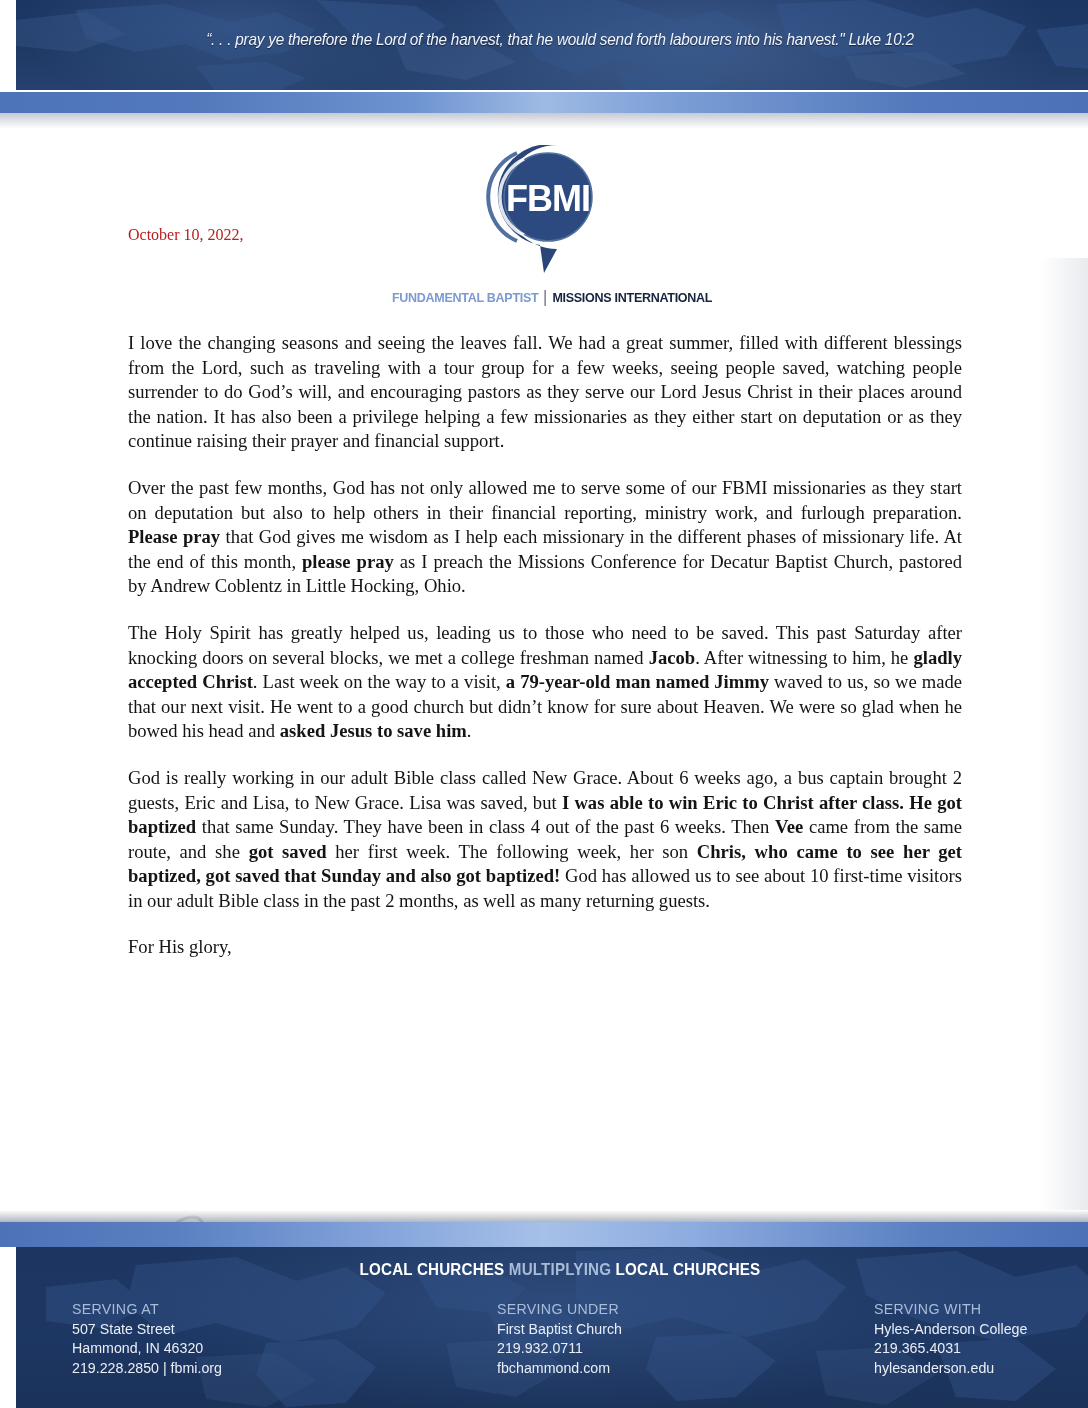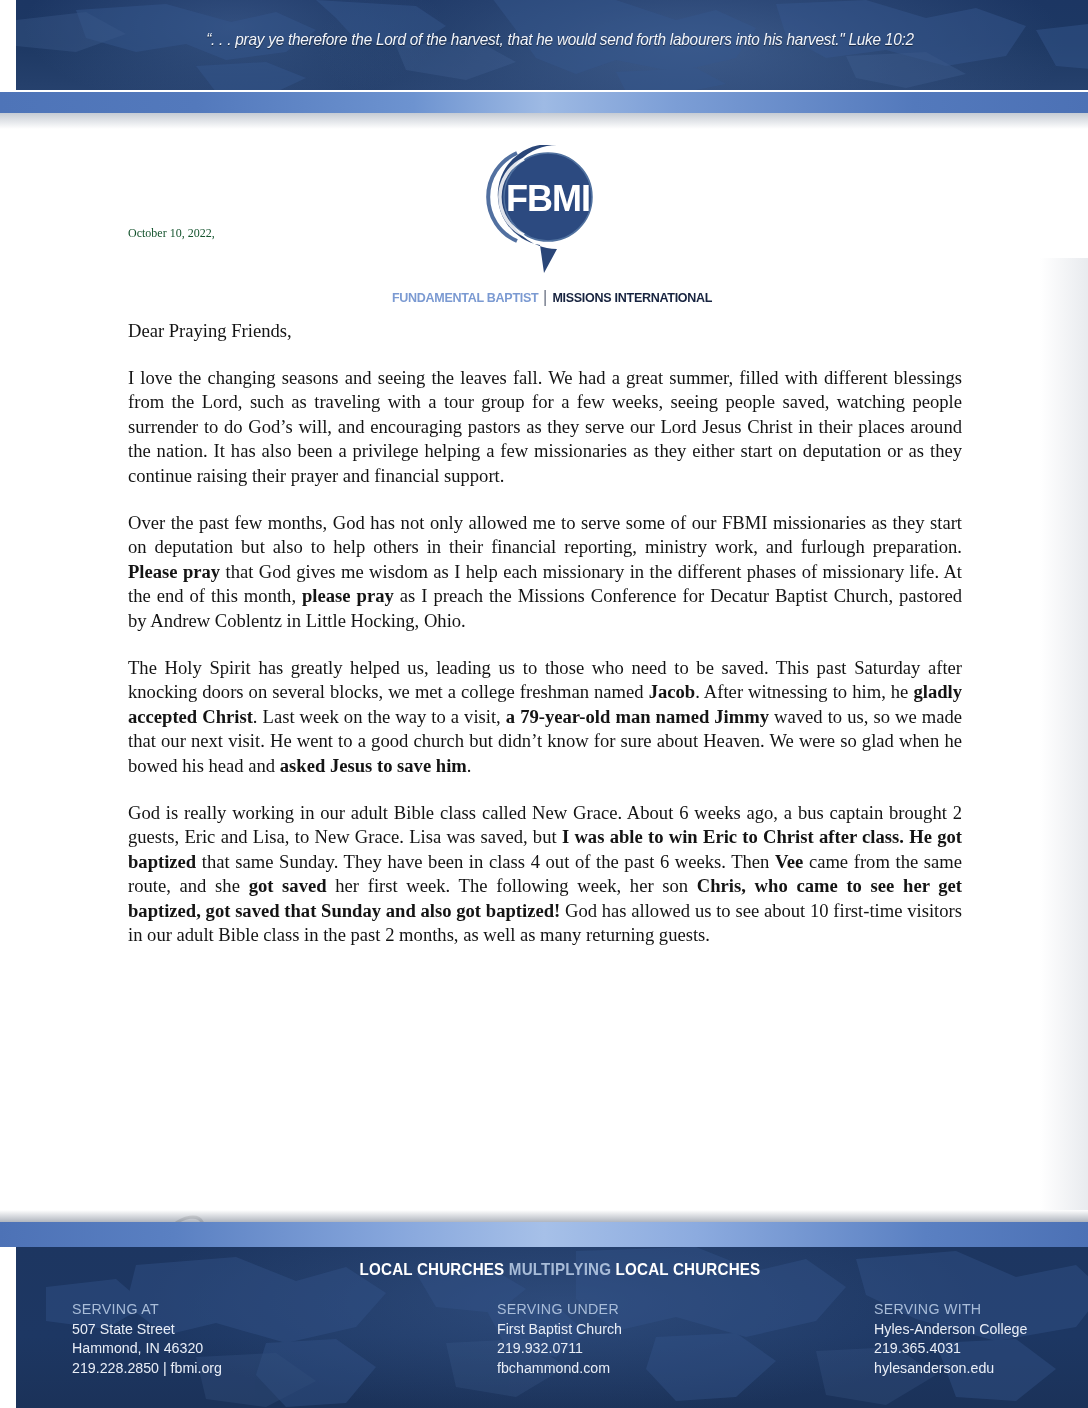--- a/index.html
+++ b/index.html
@@ -95,22 +95,22 @@
     transform: scaleX(0.95);
     white-space: nowrap;
   }
   .logo-tag .lt-a { color: #7b9ad2; }
   .logo-tag .lt-b { color: #17233f; }
 
   .date {
     position: absolute;
     top: 97px;
     left: 128px;
-    font-size: 12px;
-    color: #14532d;
+    font-size: 16px;
+    color: #b91c1c;
   }
 
   .letter {
     position: absolute;
     top: 190px;
     left: 128px;
     width: 834px;
     font-size: 18.6px;
     line-height: 24.6px;
     color: #141414;
@@ -270,31 +270,31 @@
     </svg>
     <div class="logo-tag">
       <span class="lt-a">FUNDAMENTAL BAPTIST</span><span class="lt-b">&nbsp;│&nbsp;</span><span class="lt-b">MISSIONS INTERNATIONAL</span>
     </div>
   </div>
 
   <div class="date">October 10, 2022,</div>
 
   <div class="letter">
 
-    <p class="greeting">Dear Praying Friends,</p>
 
     <p class="para lastline-left">I love the changing seasons and seeing the leaves fall. We had a great summer, filled with different blessings from the Lord, such as traveling with a tour group for a few weeks, seeing people saved, watching people surrender to do God’s will, and encouraging pastors as they serve our Lord Jesus Christ in their places around the nation. It has also been a privilege helping a few missionaries as they either start on deputation or as they continue raising their prayer and financial support.</p>
 
     <p class="para lastline-left"><span>Over the past few months, God has not only allowed me to serve some of our FBMI missionaries as they start on deputation but also to help others in their financial reporting, ministry work, and furlough preparation. </span><b>Please pray</b><span> that God gives me wisdom as I help each missionary in the different phases of missionary life. At the end of this month, </span><b>please pray</b><span> as I preach the Missions Conference for Decatur Baptist Church, pastored by Andrew Coblentz in Little Hocking, Ohio.</span></p>
 
     <p class="para lastline-left"><span>The Holy Spirit has greatly helped us, leading us to those who need to be saved. This past Saturday after knocking doors on several blocks, we met a college freshman named </span><b>Jacob</b><span>. After witnessing to him, he </span><b>gladly accepted Christ</b><span>. Last week on the way to a visit, </span><b>a 79-year-old man named Jimmy</b><span> waved to us, so we made that our next visit. He went to a good church but didn’t know for sure about Heaven. We were so glad when he bowed his head and </span><b>asked Jesus to save him</b><span>.</span></p>
 
     <p class="para lastline-left"><span>God is really working in our adult Bible class called New Grace. About 6 weeks ago, a bus captain brought 2 guests, Eric and Lisa, to New Grace. Lisa was saved, but </span><b>I was able to win Eric to Christ after class. He got baptized</b><span> that same Sunday. They have been in class 4 out of the past 6 weeks. Then </span><b>Vee</b><span> came from the same route, and she </span><b>got saved</b><span> her first week. The following week, her son </span><b>Chris, who came to see her get baptized, got saved that Sunday and also got baptized!</b><span> God has allowed us to see about 10 first-time visitors in our adult Bible class in the past 2 months, as well as many returning guests.</span></p>
 
 
+    <p class="closing">For His glory,</p>
   </div>
 
   <div class="sig-block">
     <svg class="sig-img" width="250" height="92" viewBox="0 0 250 92">
       <g fill="none" stroke="#111111" stroke-linecap="round" stroke-linejoin="round">
         <path d="M8,86 C14,60 26,36 44,22 C56,12 70,10 74,18 C78,27 66,38 54,44 C42,50 30,52 22,48" stroke-width="3.2"></path>
         <path d="M30,40 C44,33 58,31 66,34 C72,36 70,44 64,46 C58,48 52,44 54,38" stroke-width="2.6"></path>
         <path d="M62,44 C68,36 74,33 78,37 C81,40 78,46 76,48 C80,43 85,36 89,38 C92,40 90,46 88,49 C92,43 97,36 101,38 C104,40 102,47 100,50" stroke-width="2.6"></path>
         <path d="M100,48 C106,42 112,39 116,42 C119,45 116,52 112,56 C106,62 98,72 92,80 C86,88 78,90 74,84 C70,78 76,68 86,60" stroke-width="2.6"></path>
         <path d="M112,48 C130,44 146,42 158,44" stroke-width="2.4"></path>

